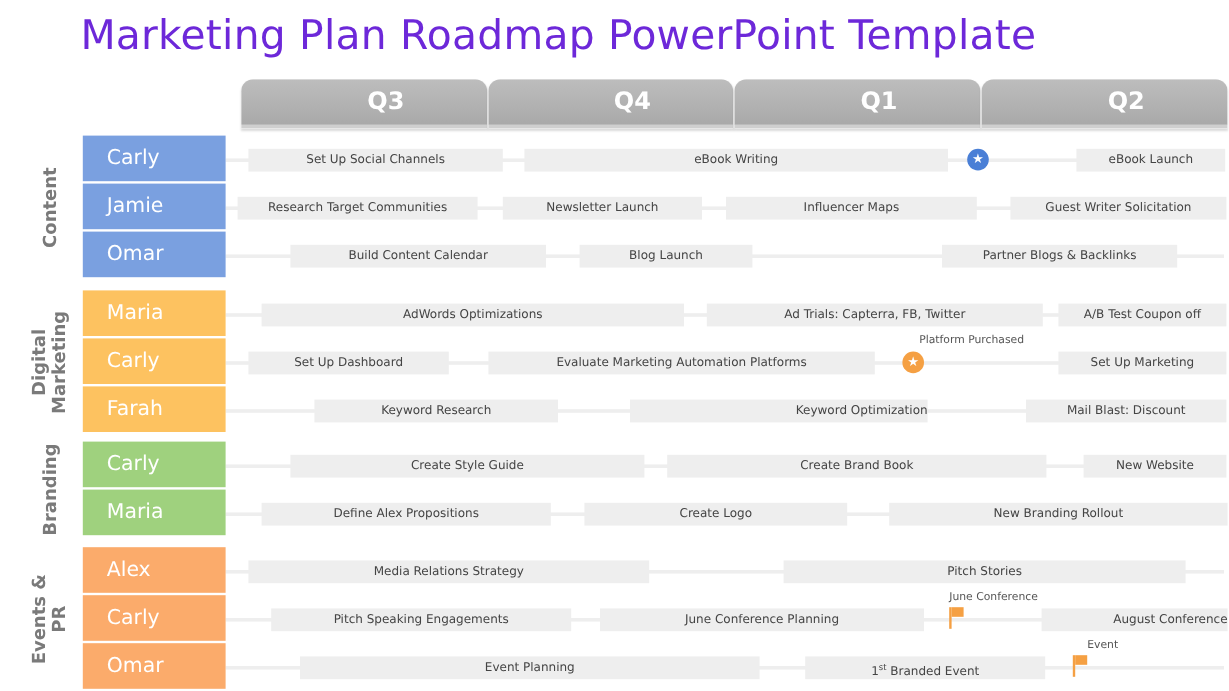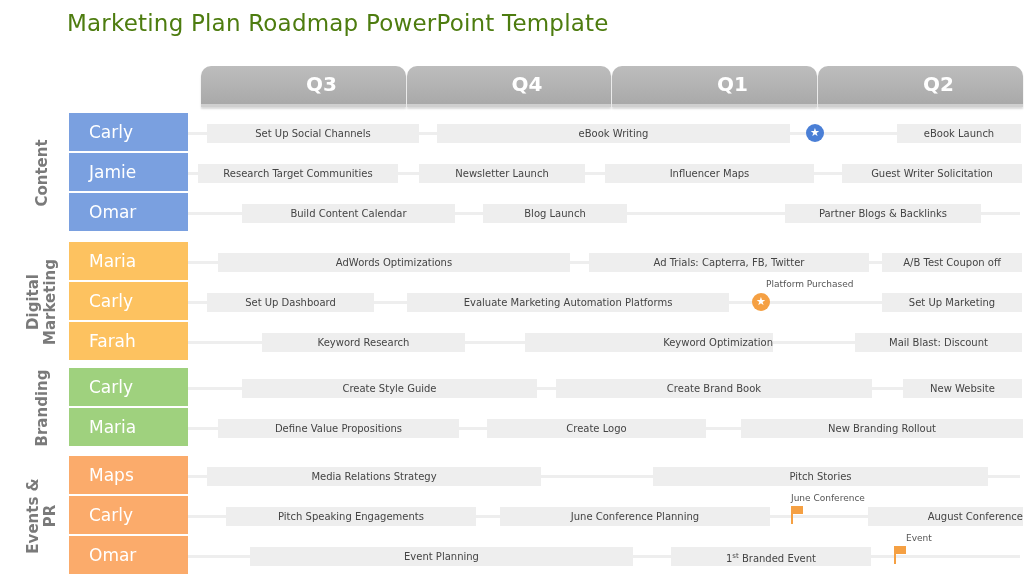--- a/index.html
+++ b/index.html
@@ -1,18 +1,18 @@
 <!DOCTYPE html>
 <html><head>
 <meta charset="utf-8">
 <style>
   * { box-sizing: border-box; margin: 0; padding: 0; }
   html, body { width: 1024px; height: 576px; background: #ffffff; overflow: hidden; }
   body { position: relative; font-family: "DejaVu Sans", sans-serif; }
-  .title { position: absolute; left: 67px; top: 10px; font-size: 23px; color: #4d7c0f; font-weight: normal; letter-spacing: 0.2px; white-space: nowrap; }
+  .title { position: absolute; left: 67px; top: 10px; font-size: 34px; color: #6d28d9; font-weight: normal; letter-spacing: 0.2px; white-space: nowrap; }
   .qtab { position: absolute; top: 66px; height: 41px; background: linear-gradient(#bdbdbd, #a9a9a9); border-radius: 10px 10px 0 0; border-bottom: 3px solid #cfcfcf; box-shadow: 0 2px 2px rgba(0,0,0,0.15); color: #ffffff; font-weight: bold; font-size: 20px; text-align: center; line-height: 36px; padding-left: 36px; }
   .group-label { position: absolute; color: #7a7a7a; font-weight: bold; font-size: 15px; text-align: center; line-height: 17px; transform: rotate(-90deg); transform-origin: center center; white-space: nowrap; }
   .person { position: absolute; left: 69px; width: 119px; height: 38px; color: #ffffff; font-size: 17px; line-height: 38px; padding-left: 20px; }
   .track { position: absolute; left: 188px; right: 4px; height: 3px; background: #eeeeee; }
   .task { position: absolute; height: 19px; background: #eeeeee; color: #444444; font-size: 10px; line-height: 19px; text-align: center; white-space: nowrap; overflow: hidden; }
   .milestone { position: absolute; width: 18px; height: 18px; border-radius: 50%; color: #ffffff; font-size: 11px; line-height: 18px; text-align: center; }
   .ms-label { position: absolute; font-size: 9px; color: #555555; white-space: nowrap; }
   .flag { position: absolute; width: 14px; height: 18px; }
   .flag .pole { position: absolute; left: 0; top: 0; width: 2px; height: 18px; background: #f5a043; }
   .flag .cloth { position: absolute; left: 2px; top: 0; width: 10px; height: 8px; background: #f5a043; }
@@ -95,27 +95,27 @@
     <div>
       <div class="track" style="top: 387px;"></div>
       <div class="person" style="top: 368px; background: rgb(159, 209, 126);">Carly</div>
       <div class="task" style="left: 242px; width: 295px; top: 379px;">Create Style Guide</div>
       <div class="task" style="left: 556px; width: 316px; top: 379px; text-align: center;">Create Brand Book</div>
       <div class="task" style="left: 903px; width: 119px; top: 379px;">New Website</div>
     </div>
     <div>
       <div class="track" style="top: 427px;"></div>
       <div class="person" style="top: 408px; background: rgb(159, 209, 126);">Maria</div>
-      <div class="task" style="left: 218px; width: 241px; top: 419px;">Define Value Propositions</div>
+      <div class="task" style="left: 218px; width: 241px; top: 419px;">Define Alex Propositions</div>
       <div class="task" style="left: 487px; width: 219px; top: 419px;">Create Logo</div>
       <div class="task" style="left: 741px; width: 282px; top: 419px;">New Branding Rollout</div>
     </div>
     <div>
       <div class="track" style="top: 475px;"></div>
-      <div class="person" style="top: 456px; background: rgb(251, 171, 107);">Maps</div>
+      <div class="person" style="top: 456px; background: rgb(251, 171, 107);">Alex</div>
       <div class="task" style="left: 207px; width: 334px; top: 467px;">Media Relations Strategy</div>
       <div class="task" style="left: 653px; width: 335px; top: 467px; text-align: center;">Pitch Stories</div>
     </div>
     <div>
       <div class="track" style="top: 515px;"></div>
       <div class="person" style="top: 496px; background: rgb(251, 171, 107);">Carly</div>
       <div class="task" style="left: 226px; width: 250px; top: 507px;">Pitch Speaking Engagements</div>
       <div class="task" style="left: 500px; width: 270px; top: 507px;">June Conference Planning</div>
       <div class="task" style="left: 868px; width: 155px; top: 507px; text-align: right;">August Conference</div>
       <div class="flag" style="left: 791px; top: 506px;">

